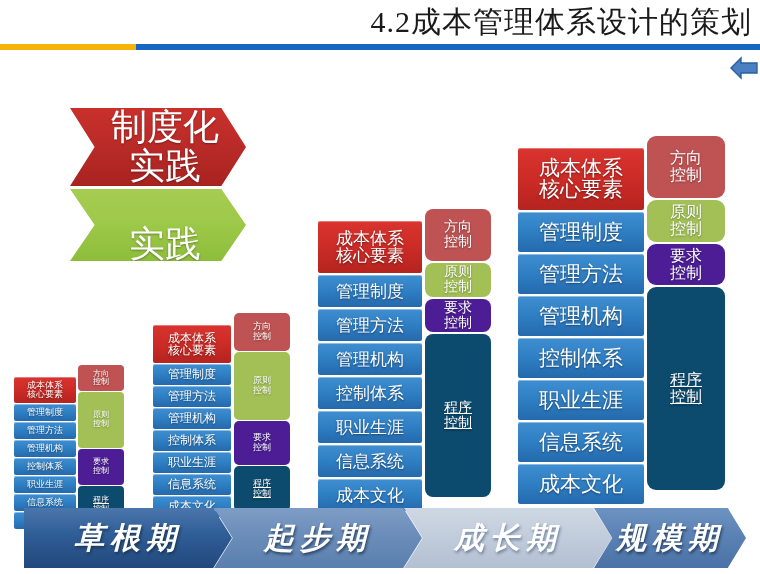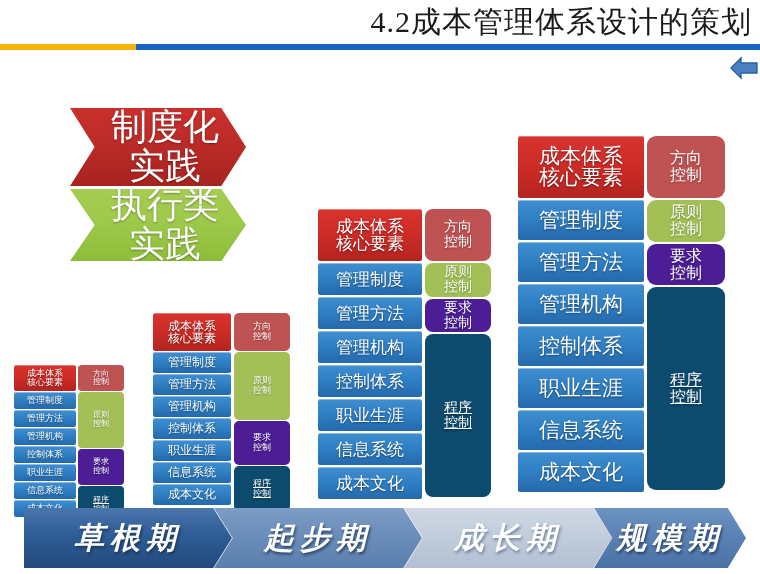--- a/index.html
+++ b/index.html
@@ -43,21 +43,21 @@
   .col-left{position:absolute;left:0;top:0;}
   .col-right{position:absolute;top:0;}
 
   .item{
     position:absolute;left:0;box-sizing:border-box;
     display:flex;align-items:center;justify-content:center;
     color:#ffffff;text-align:center;
     font-family:"Liberation Serif","DejaVu Serif",serif;
     text-shadow:0 1px 2px rgba(0,0,0,.45);
     border-radius:2px;
-    overflow:hidden;white-space:nowrap;
+    overflow:hidden;white-space:nowrap;margin-top:12px;
   }
   .item.head{
     background:linear-gradient(180deg,#d9342f 0%,#cc2b26 50%,#b42420 100%);
     box-shadow:inset 0 1px 0 rgba(255,255,255,.35);
     line-height:1.02;white-space:normal;
   }
   .item.blue{
     background:linear-gradient(180deg,#3f8ed0 0%,#2f7fc4 48%,#2569ac 100%);
     box-shadow:inset 0 1px 0 rgba(255,255,255,.4);
   }
@@ -120,21 +120,21 @@
   </div>
 
   <div class="chev chev-red">
     <div class="chev-label">
       <span>制度化</span><br>
       <span>实践</span>
     </div>
   </div>
   <div class="chev chev-green">
     <div class="chev-label">
-      <span>执行类</span><br>
+      <br>
       <span>实践</span>
     </div>
   </div>
 
   <div id="columns-host">
       <div class="stack" style="left: 14px; top: 365px;">
         <div class="col-left">
           <div class="item head" style="top: 0px; width: 62px; height: 26px; font-size: 9px;">
             <div><span>成本体系</span><br><span>核心要素</span></div>
           </div>

